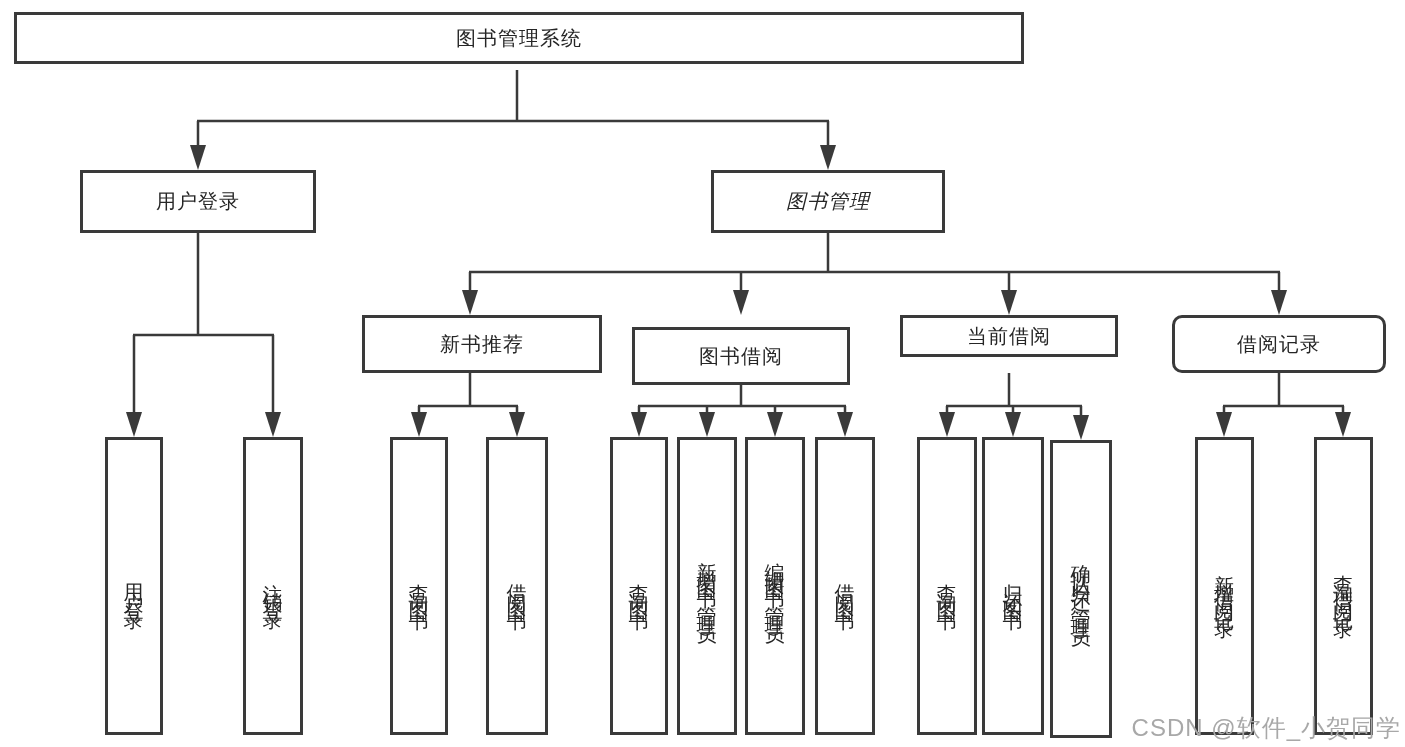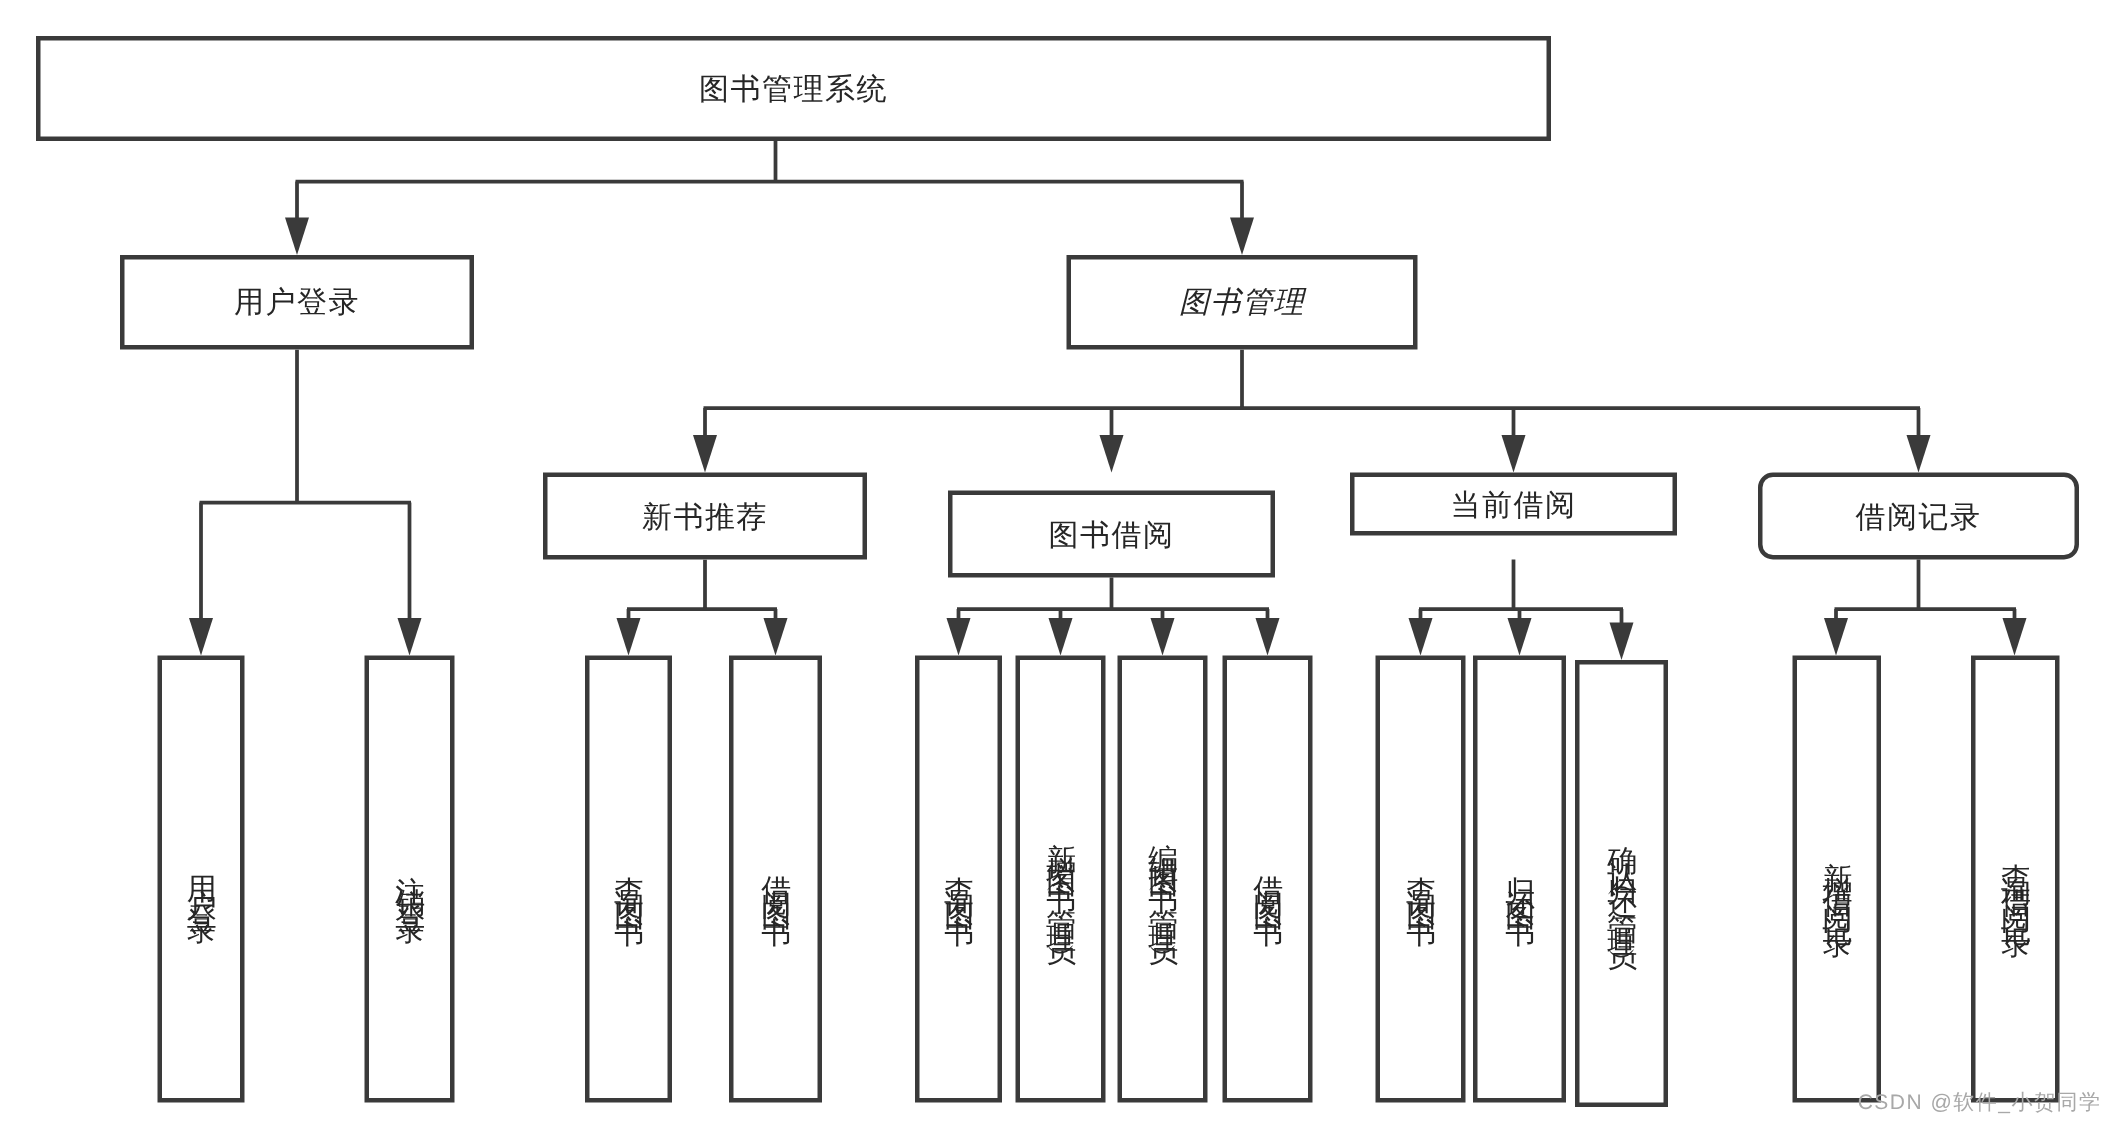--- a/index.html
+++ b/index.html
@@ -39,21 +39,21 @@
     text-orientation:upright;
     letter-spacing:9px;
     line-height:1;
     text-align:center;
   }
   .watermark{
     position:absolute;
     right:4px;
     bottom:3px;
     z-index:3;
-    font-size:14px;
+    font-size:24px;
     letter-spacing:1px;
     color:var(--watermark);
     white-space:nowrap;
   }
 </style>
 </head>
 <body>
 
 <div class="stage">
 
@@ -100,26 +100,26 @@
       <polygon points="1073,415 1089,415 1081,440"></polygon>
     </g>
 
     <g>
       <path d="M1279 373 V407 M1223 406 H1344 M1224 406 V418 M1343 406 V418"></path>
       <polygon points="1216,412 1232,412 1224,437"></polygon>
       <polygon points="1335,412 1351,412 1343,437"></polygon>
     </g>
   </svg>
 
-  <div class="box h-box" style="left:24px;top:12px;width:1010px;height:70px;margin-top:12px;">图书管理系统</div>
+  <div class="box h-box" style="left:14px;top:12px;width:1010px;height:52px;">图书管理系统</div>
 
   <div class="box h-box" style="left:80px;top:170px;width:236px;height:63px;">用户登录</div>
   <div class="box h-box" style="left:711px;top:170px;width:234px;height:63px;font-style:italic;">图书管理</div>
 
-  <div class="box h-box" style="left:362px;top:315px;width:216px;height:58px;">新书推荐</div>
+  <div class="box h-box" style="left:362px;top:315px;width:240px;height:58px;">新书推荐</div>
   <div class="box h-box" style="left:632px;top:315px;width:218px;height:58px;margin-top:12px;">图书借阅</div>
   <div class="box h-box" style="left:900px;top:315px;width:218px;height:42px;">当前借阅</div>
   <div class="box h-box" style="left:1172px;top:315px;width:214px;height:58px;border-radius:10px;">借阅记录</div>
 
   <div class="box v-box" style="left:105px;top:437px;width:58px;height:298px;">用户登录</div>
   <div class="box v-box" style="left:243px;top:437px;width:60px;height:298px;">注销登录</div>
 
   <div class="box v-box" style="left:390px;top:437px;width:58px;height:298px;">查询图书</div>
   <div class="box v-box" style="left:486px;top:437px;width:62px;height:298px;">借阅图书</div>
 

